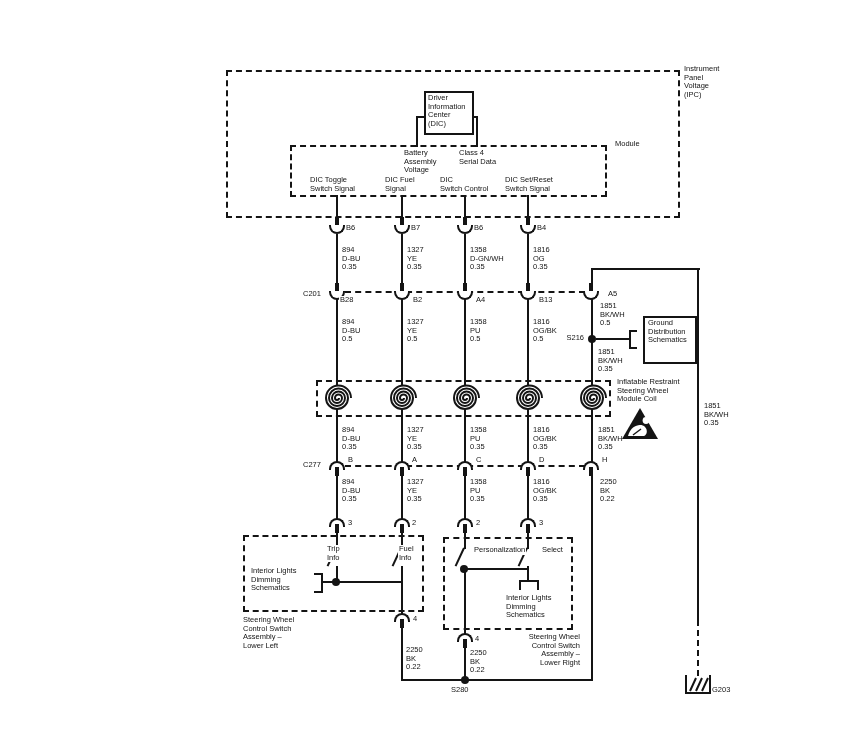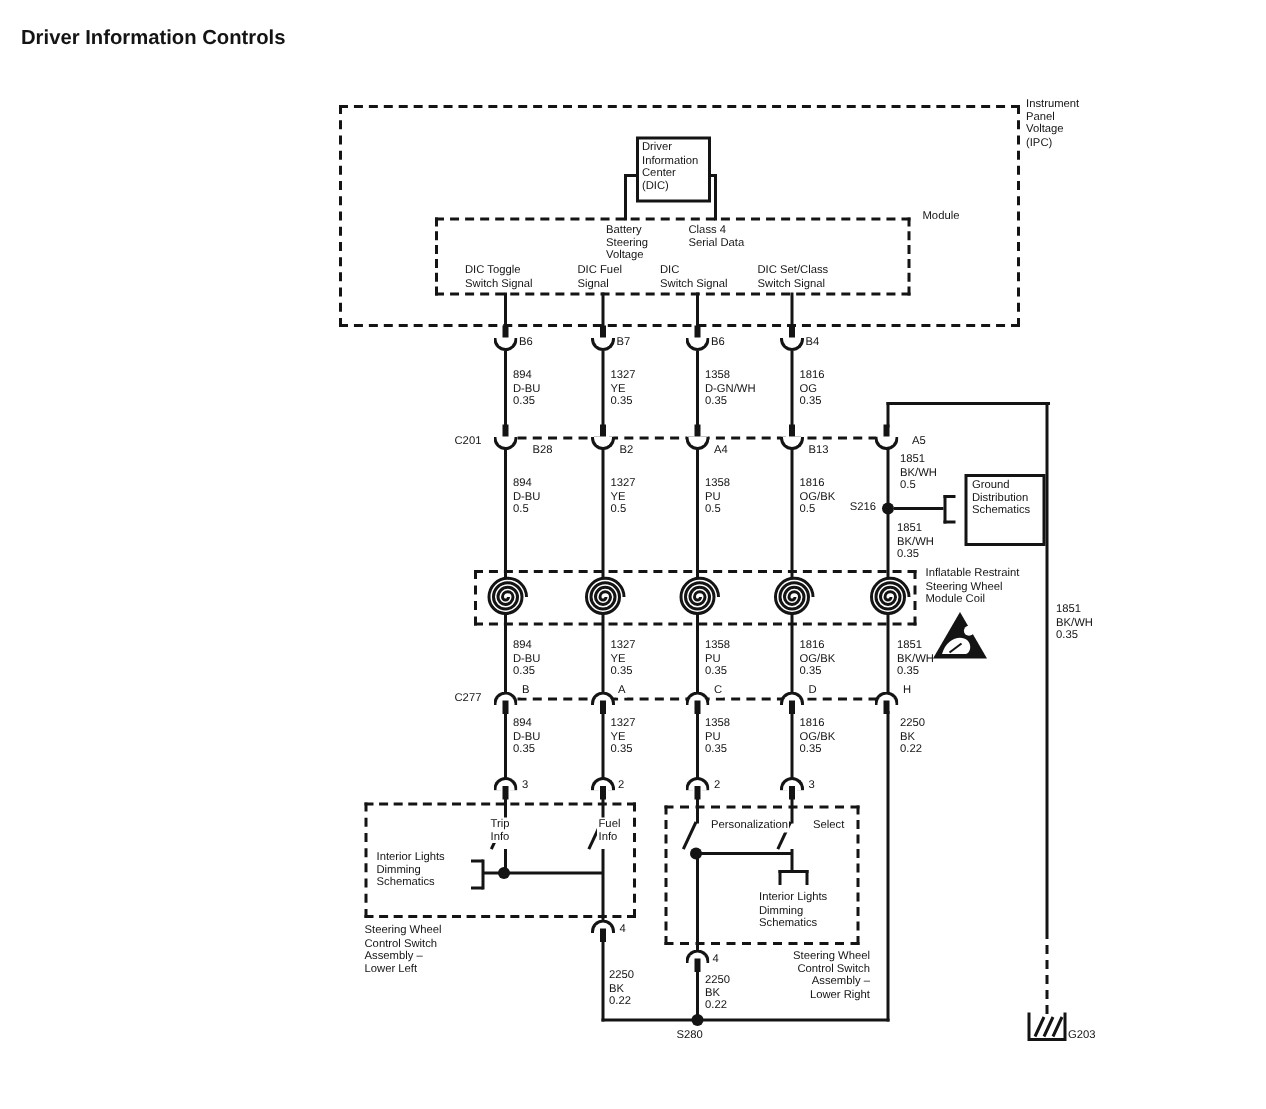--- a/index.html
+++ b/index.html
@@ -19,21 +19,20 @@
   .nub{position:absolute;width:4px;height:9px;background:#141414}
   .dot{position:absolute;width:8px;height:8px;border-radius:50%;background:#141414}
   .blade{position:absolute;width:2px;height:20px;background:#141414;transform-origin:50% 0;transform:rotate(25deg)}
   svg{position:absolute}
 </style>
 </head>
 <body>
 
 <div class="stage">
 
-  <div class="title" style="left:14px;top:17px">Driver Information Controls</div>
 
   <div class="dbox" style="left:226px;top:70px;width:450px;height:144px"></div>
   <div class="lbl" style="left:684px;top:65px">Instrument
 Panel
 Voltage
 (IPC)</div>
 
   <div class="sbox" style="left:424px;top:91px;width:46px;height:40px"></div>
   <div class="lbl" style="left:428px;top:94px">Driver
 Information
@@ -41,32 +40,32 @@
 (DIC)</div>
 
   <div class="hl" style="left:417px;top:116px;width:8px"></div>
   <div class="vl" style="left:416px;top:116px;height:31px"></div>
   <div class="hl" style="left:472px;top:116px;width:6px"></div>
   <div class="vl" style="left:476px;top:116px;height:31px"></div>
 
   <div class="dbox" style="left:290px;top:145px;width:313px;height:48px"></div>
   <div class="lbl" style="left:615px;top:140px">Module</div>
   <div class="lbl bg" style="left:403px;top:149px">Battery
-Steering
+Assembly
 Voltage</div>
   <div class="lbl bg" style="left:458px;top:149px">Class 4
 Serial Data</div>
 
   <div class="lbl bg" style="left:309px;top:176px">DIC Toggle
 Switch Signal</div>
   <div class="lbl bg" style="left:384px;top:176px">DIC Fuel
 Signal</div>
   <div class="lbl bg" style="left:439px;top:176px">DIC
-Switch Signal</div>
-  <div class="lbl bg" style="left:504px;top:176px">DIC Set/Class
+Switch Control</div>
+  <div class="lbl bg" style="left:504px;top:176px">DIC Set/Reset
 Switch Signal</div>
 
   <div class="vl" style="left:336px;top:195px;height:24px"></div>
   <div class="vl" style="left:401px;top:195px;height:24px"></div>
   <div class="vl" style="left:464px;top:195px;height:24px"></div>
   <div class="vl" style="left:527px;top:195px;height:24px"></div>
 
   <div class="nub" style="left:335px;top:217px"></div>
   <div class="cupd" style="left:329px;top:225px"></div>
   <div class="nub" style="left:400px;top:217px"></div>
@@ -100,21 +99,21 @@
   <div class="hdash" style="left:345px;top:291px;width:240px"></div>
   <div class="lbl" style="left:303px;top:290px">C201</div>
   <div class="nub" style="left:335px;top:283px"></div>
   <div class="cupd" style="left:329px;top:291px"></div>
   <div class="nub" style="left:400px;top:283px"></div>
   <div class="cupd" style="left:394px;top:291px"></div>
   <div class="nub" style="left:463px;top:283px"></div>
   <div class="cupd" style="left:457px;top:291px"></div>
   <div class="nub" style="left:526px;top:283px"></div>
   <div class="cupd" style="left:520px;top:291px"></div>
-  <div class="lbl bg" style="left:354px;top:296px">B28</div>
+  <div class="lbl bg" style="left:339px;top:296px">B28</div>
   <div class="lbl bg" style="left:412px;top:296px">B2</div>
   <div class="lbl bg" style="left:475px;top:296px">A4</div>
   <div class="lbl bg" style="left:538px;top:296px">B13</div>
 
   <div class="vl" style="left:336px;top:299px;height:163px"></div>
   <div class="vl" style="left:401px;top:299px;height:163px"></div>
   <div class="vl" style="left:464px;top:299px;height:163px"></div>
   <div class="vl" style="left:527px;top:299px;height:163px"></div>
   <div class="lbl" style="left:342px;top:318px">894
 D-BU

